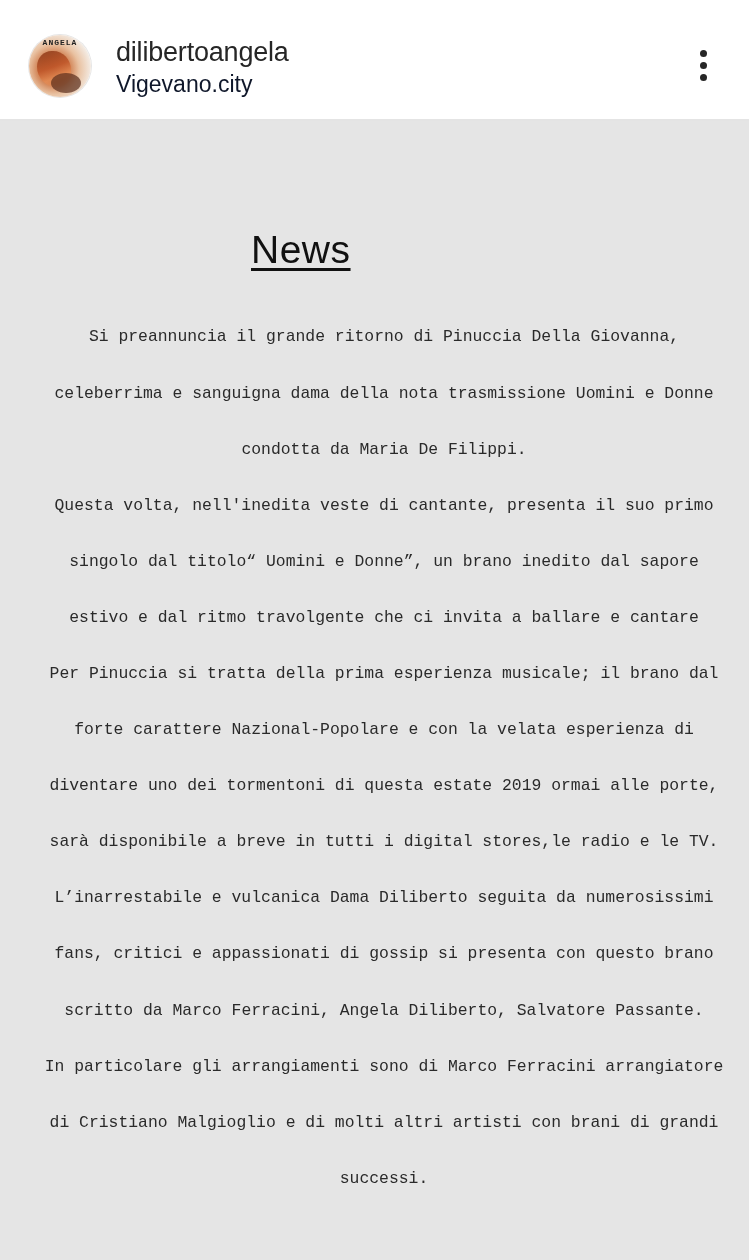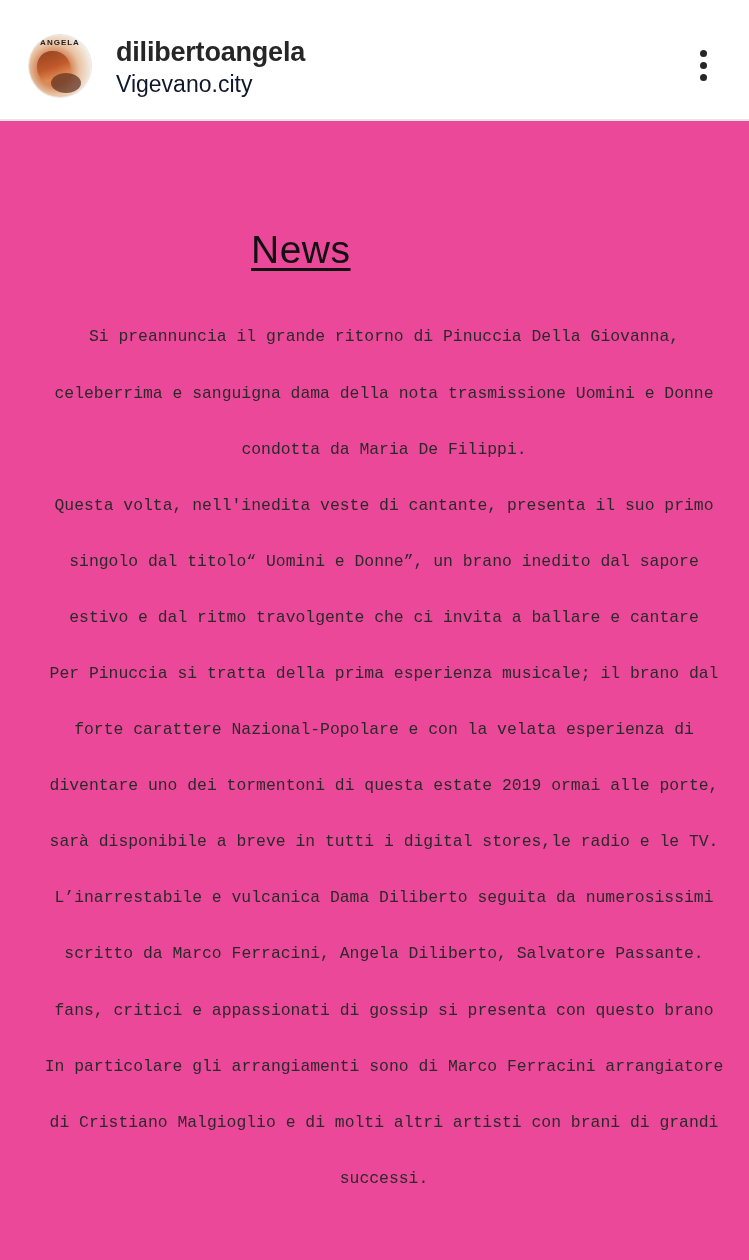--- a/index.html
+++ b/index.html
@@ -56,28 +56,28 @@
     .avatar .avatar-text {
       position: absolute;
       left: 0;
       top: 3px;
       width: 62px;
       text-align: center;
       font-size: 8px;
       font-weight: bold;
       letter-spacing: 1px;
       color: #222222;
-      font-family: Liberation Sans, sans-serif;
+      font-family: Liberation Mono, monospace;
     }
     .username {
       position: absolute;
       left: 116px;
       top: 36px;
       font-size: 27px;
-      font-weight: bold;
+      font-weight: normal;
       color: #262626;
       letter-spacing: -0.2px;
       line-height: 32px;
     }
     .location {
       position: absolute;
       left: 116px;
       top: 70px;
       font-size: 23px;
       color: #0f172a;
@@ -106,21 +106,21 @@
       width: 749px;
       height: 2px;
       background: #e4e4e4;
     }
     .content {
       position: absolute;
       left: 0;
       top: 121px;
       width: 749px;
       height: 1139px;
-      background: #ec4899;
+      background: #e5e5e5;
       text-decoration: underline;
     }
     .news-title {
       position: absolute;
       left: 251px;
       top: 106px;
       font-family: "Liberation Sans", sans-serif;
       font-size: 39px;
       color: #111111;
       line-height: 46px;
@@ -173,22 +173,22 @@
     <span class="line">celeberrima e sanguigna dama della nota trasmissione Uomini e Donne</span>
     <span class="line">condotta da Maria De Filippi.</span>
     <span class="line">Questa volta, nell'inedita veste di cantante, presenta il suo primo</span>
     <span class="line">singolo dal titolo“ Uomini e Donne”, un brano inedito dal sapore</span>
     <span class="line">estivo e dal ritmo travolgente che ci invita a ballare e cantare</span>
     <span class="line">Per Pinuccia si tratta della prima esperienza musicale; il brano dal</span>
     <span class="line">forte carattere Nazional-Popolare e con la velata esperienza di</span>
     <span class="line">diventare uno dei tormentoni di questa estate 2019 ormai alle porte,</span>
     <span class="line">sarà disponibile a breve in tutti i digital stores,le radio e le TV.</span>
     <span class="line">L’inarrestabile e vulcanica Dama Diliberto seguita da numerosissimi</span>
+    <span class="line">fans, critici e appassionati di gossip si presenta con questo brano</span>
     <span class="line">scritto da Marco Ferracini, Angela Diliberto, Salvatore Passante.</span>
-    <span class="line">fans, critici e appassionati di gossip si presenta con questo brano</span>
     <span class="line">In particolare gli arrangiamenti sono di Marco Ferracini arrangiatore</span>
     <span class="line">di Cristiano Malgioglio e di molti altri artisti con brani di grandi</span>
     <span class="line">successi.</span>
     
     
     
   </div>
 </div>
 
 </body></html>

